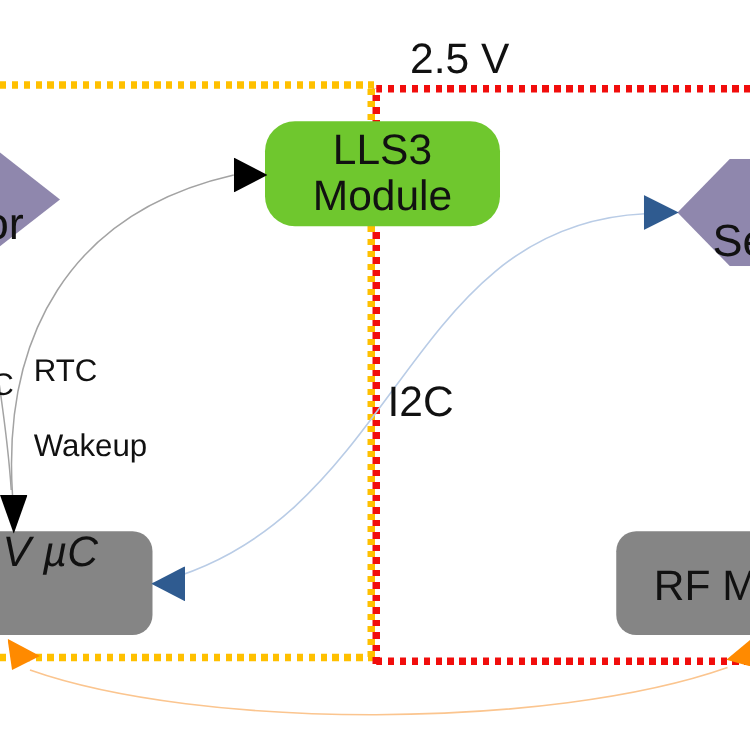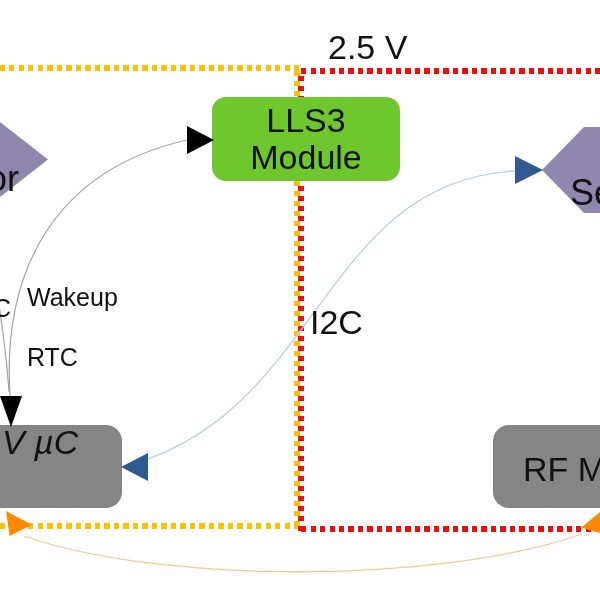--- a/index.html
+++ b/index.html
@@ -19,21 +19,21 @@
   #rail-top-red{left:301px;top:68px;width:299px;}
   #rail-bottom-yellow{left:0;top:523px;width:301px;}
   #rail-bottom-red{left:301px;top:526px;width:299px;}
   #rail-v-yellow{left:294px;top:71px;height:458px;}
   #rail-v-red{left:298px;top:71px;height:461px;}
   
   svg.wires{position:absolute;left:0;top:0;z-index:2;pointer-events:none;}
   
   .node{position:absolute;z-index:3;display:flex;align-items:center;justify-content:center;text-align:center;}
   .roundbox{border-radius:16px;}
-  #lls3-box{left:212px;top:97px;width:188px;height:84px;background:#6FC72E;border-radius:14px;
+  #lls3-box{left:212px;top:97px;width:188px;height:84px;background:#6FC72E;border-radius:24px;
             font-size:34px;line-height:37px;font-weight:400;}
   #mcu-box{left:-80px;top:425px;width:202px;height:83px;background:#858585;}
   #rf-box{left:493px;top:425px;width:190px;height:83px;background:#858585;}
   .graybox-label{position:absolute;z-index:5;font-size:34px;white-space:nowrap;}
   #mcu-label{left:2px;top:423px;font-style:italic;}
   #rf-label{left:523px;top:450px;}
   #sensor-left{left:-100px;top:119px;width:148px;height:81px;background:#8F87AD;
                clip-path:polygon(0 0,65% 0,100% 50%,65% 100%,0 100%);}
   #sensor-right{left:542px;top:127px;width:120px;height:86px;background:#8F87AD;
                 clip-path:polygon(0 50%,35% 0,100% 0,100% 100%,35% 100%);}
@@ -103,22 +103,22 @@
   <div id="arrow-lls3" class="arrow"></div>
   <div id="arrow-mcu-top" class="arrow"></div>
   <div id="arrow-mcu-right" class="arrow"></div>
   <div id="arrow-sensor-right" class="arrow"></div>
   <div id="arrow-spi-left" class="arrow"></div>
   <div id="arrow-spi-right" class="arrow"></div>
 
   <div id="power-label" class="lbl">2.5 V</div>
 
   <div id="rtc-label" class="lbl">
+    <div>RTC</div>
     <div>Wakeup</div>
-    <div>RTC</div>
   </div>
 
   <div id="i2c-label" class="lbl">I2C</div>
 
   <div id="left-edge-label" class="lbl">C</div>
 
 
 </div>
 
 </body></html>

